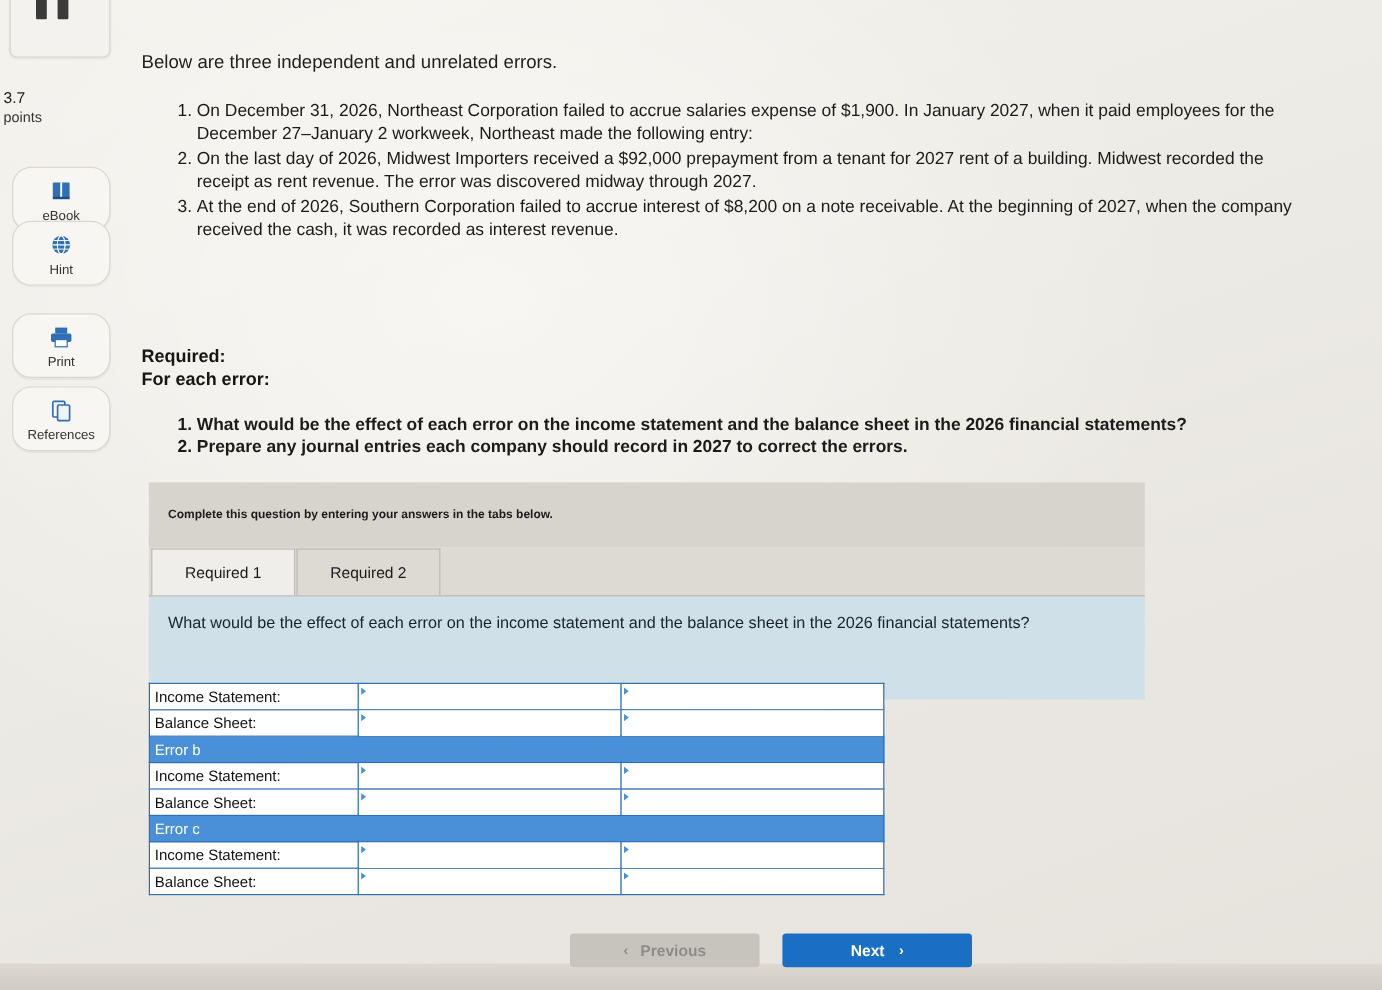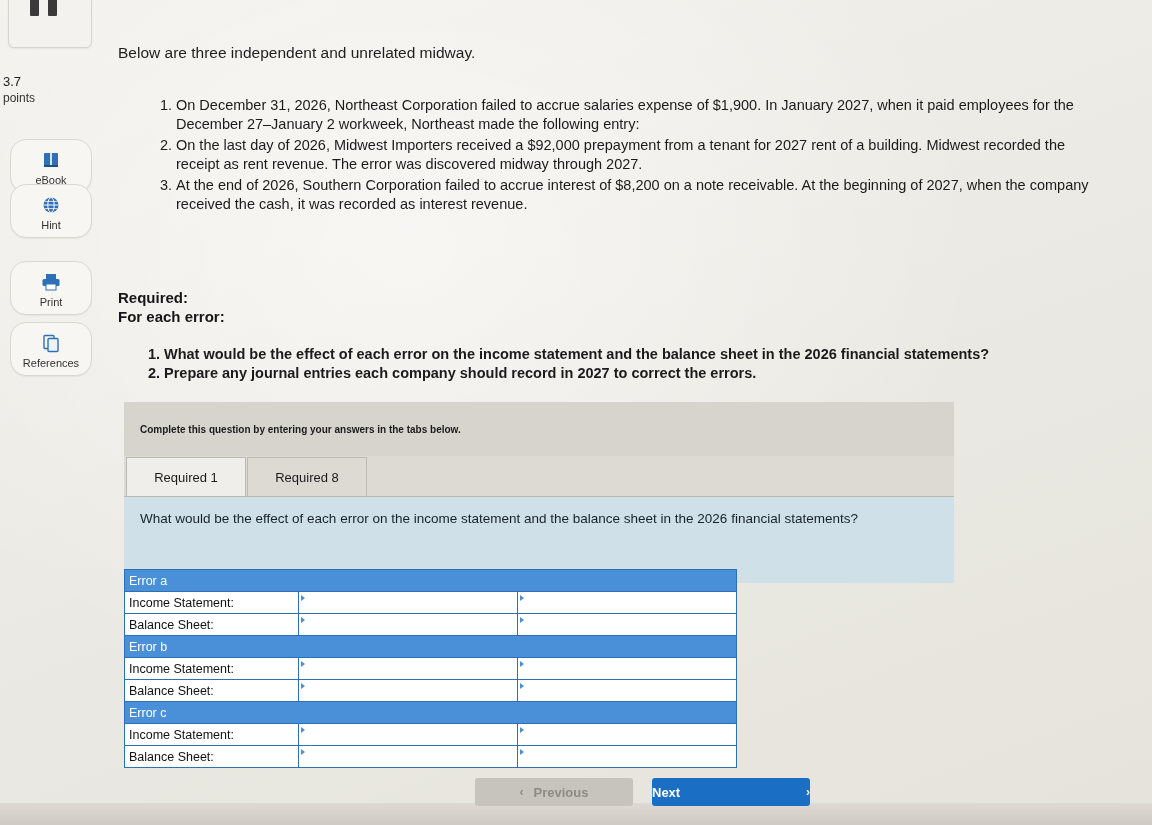--- a/index.html
+++ b/index.html
@@ -108,21 +108,21 @@
   .intro {
     position: absolute;
     left: 8px; top: 44px;
     font-size: 15.5px;
     color: #1e1e1e;
   }
   ol.errors {
     position: absolute;
     left: 28px; top: 84px;
     width: 925px;
-    margin: 12px;
+    margin: 0;
     padding-left: 26px;
     font-size: 14.5px;
     line-height: 19px;
     color: #1b1b1b;
   }
   ol.errors > li { margin-bottom: 2px; }
   li.item-1 { margin-bottom: 72px; }
   li.item-2 { margin-bottom: 2px; }
 
   
@@ -280,21 +280,21 @@
     left: 287px; top: 0;
     width: 158px; height: 28px;
     background: #1a6fc4;
     color: #ffffff;
     border: none;
     border-radius: 3px;
     font-size: 13px;
     font-weight: bold;
     display: flex;
     align-items: center;
-    justify-content: space-between;
+    justify-content: center;
     gap: 12px;
   }
   .chev { font-size: 12px; }
 </style>
 </head>
 <body>
 
 <div class="page-wrap"></div>
 <div class="bottom-strip"></div>
 
@@ -352,21 +352,21 @@
         <rect x="2.5" y="7" width="17" height="7" rx="1.5" fill="#2f6fb5"></rect>
         <rect x="6" y="12" width="10" height="6" fill="#ffffff" stroke="#2f6fb5" stroke-width="1"></rect>
       </svg>
     </span>
     <span class="rb-label">Print</span>
   </div>
 </div>
 
 <div class="content">
 
-  <div class="intro">Below are three independent and unrelated midway.</div>
+  <div class="intro">Below are three independent and unrelated errors.</div>
 
   <ol class="errors">
     <li class="item-1">On December 31, 2026, Northeast Corporation failed to accrue salaries expense of $1,900. In January 2027, when it paid employees for the December 27–January 2 workweek, Northeast made the following entry:</li>
     <li class="item-2">On the last day of 2026, Midwest Importers received a $92,000 prepayment from a tenant for 2027 rent of a building. Midwest recorded the receipt as rent revenue. The error was discovered midway through 2027.</li>
     <li>At the end of 2026, Southern Corporation failed to accrue interest of $8,200 on a note receivable. At the beginning of 2027, when the company received the cash, it was recorded as interest revenue.</li>
   </ol>
 
 
   <div class="required-head">
     <div>Required:</div>
@@ -375,30 +375,27 @@
 
   <ol class="required-list">
     <li>What would be the effect of each error on the income statement and the balance sheet in the 2026 financial statements?</li>
     <li>Prepare any journal entries each company should record in 2027 to correct the errors.</li>
   </ol>
 
   <div class="qpanel">
     <div class="qpanel-head">Complete this question by entering your answers in the tabs below.</div>
     <div class="tabs">
       <div class="tab active">Required 1</div>
-      <div class="tab">Required 8</div>
+      <div class="tab">Required 2</div>
     </div>
     <div class="qprompt">What would be the effect of each error on the income statement and the balance sheet in the 2026 financial statements?</div>
   </div>
 
   <table class="grid">
     <tbody>
-        <tr class="hdr">
-      <td colspan="3">Error a</td>
-    </tr>
     <tr>
       <td class="label-col">Income Statement:</td>
       <td class="cell">
             <span class="caret"></span>
           </td>
       <td class="cell">
             <span class="caret"></span>
           </td>
     </tr>
     <tr>

